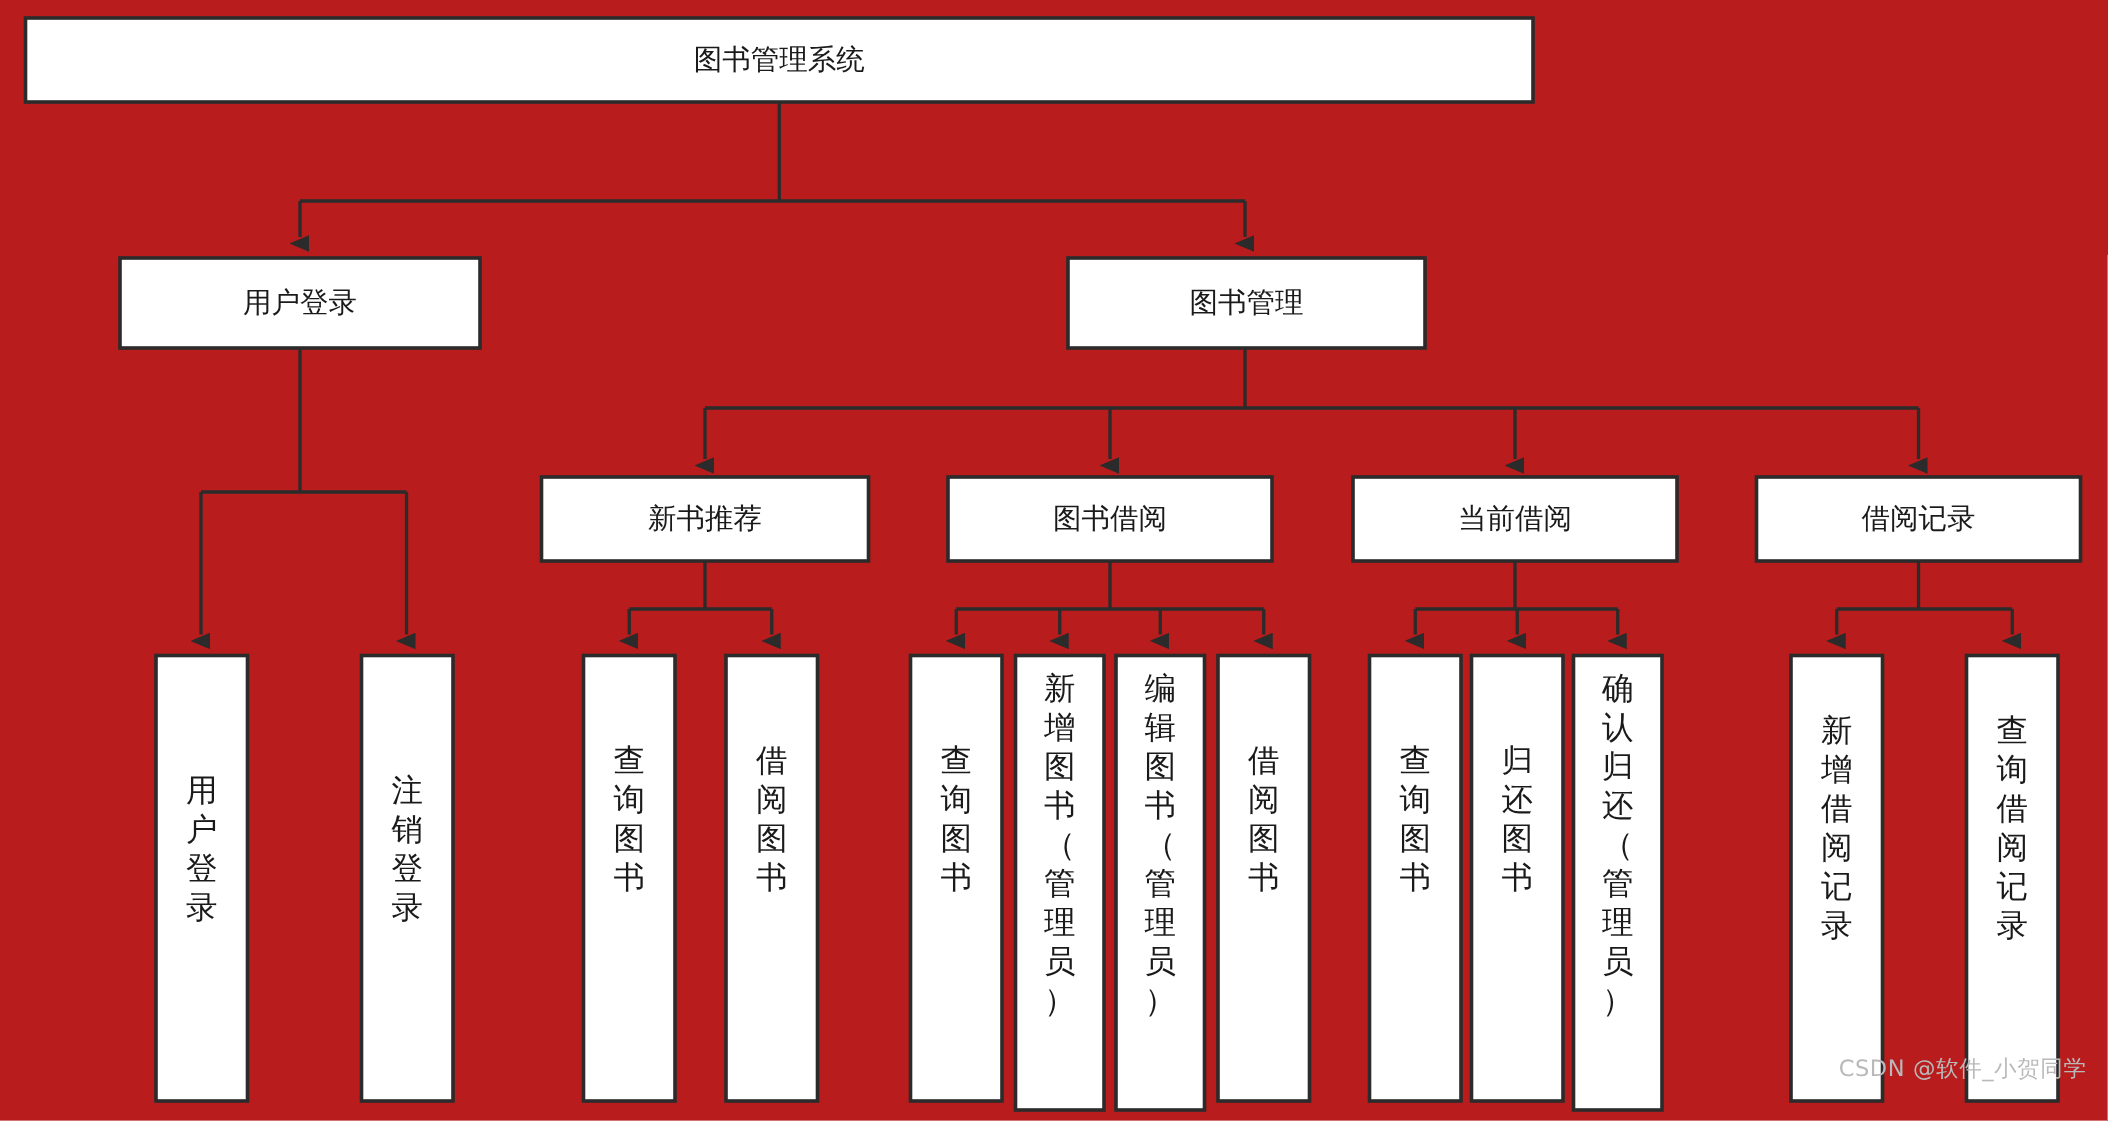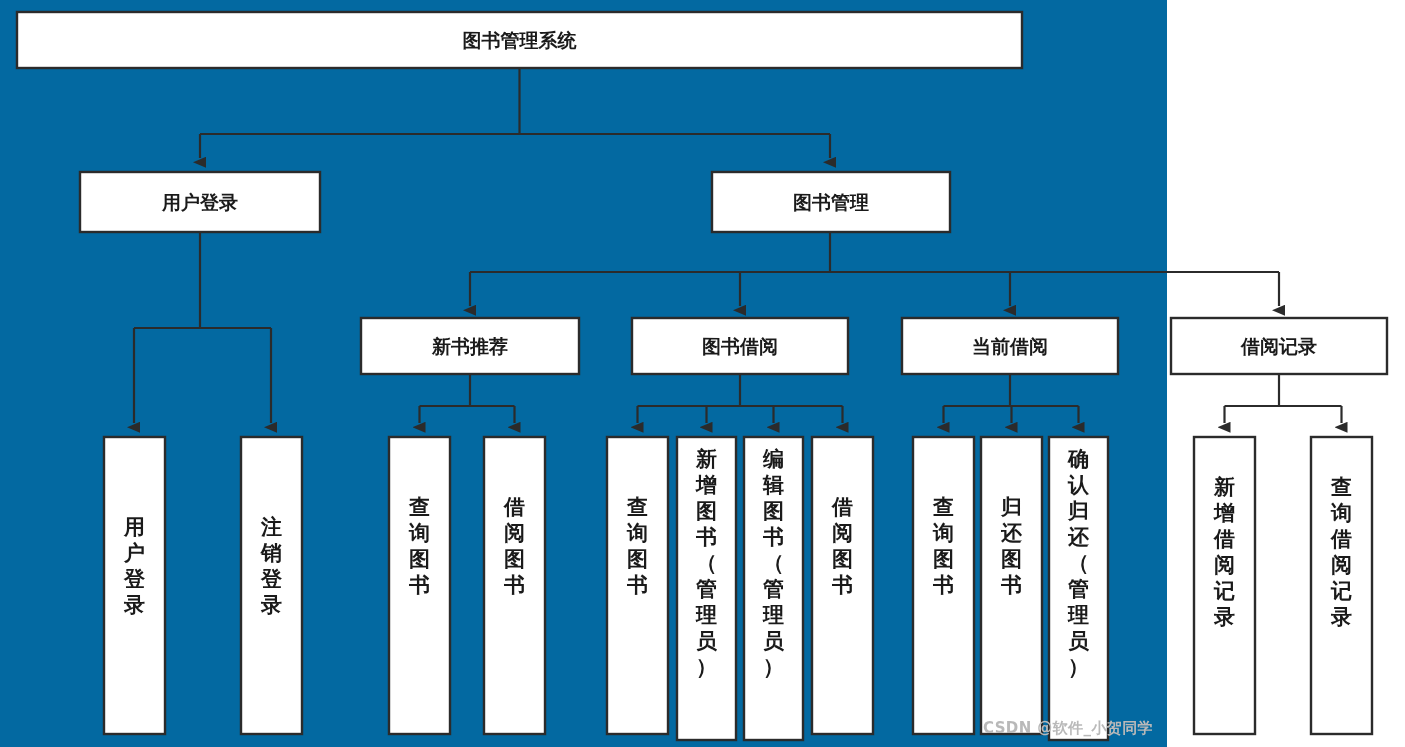--- a/index.html
+++ b/index.html
@@ -8,24 +8,23 @@
     background: #ffffff;
   }
   body {
     width: 1405px;
     height: 747px;
     font-family: "DejaVu Sans", "Liberation Sans", sans-serif;
     overflow: hidden;
   }
   #diagram-root {
     position: relative;
-    width: 1167px;
+    width: 1405px;
     height: 747px;
-    background: #0369a1;
-    font-weight: bold;
+    background: #b91c1c;
   }
   svg#flow-svg {
     position: absolute;
     left: 0;
     top: 0;
     width: 1405px;
     height: 747px;
   }
   .node-box {
     fill: #ffffff;
@@ -47,21 +46,21 @@
   }
   .node-label-vertical {
     fill: #1a1a1a;
     font-family: "DejaVu Sans", "Liberation Sans", sans-serif;
     font-size: 21px;
     text-anchor: middle;
   }
   .watermark {
     position: absolute;
     right: 14px;
-    bottom: 9px;
+    bottom: 25px;
     font-family: "DejaVu Sans", "Liberation Sans", sans-serif;
     font-size: 15px;
     color: #b9b9b9;
     letter-spacing: 0.4px;
     white-space: nowrap;
     pointer-events: none;
   }
 </style>
 </head>
 <body>

